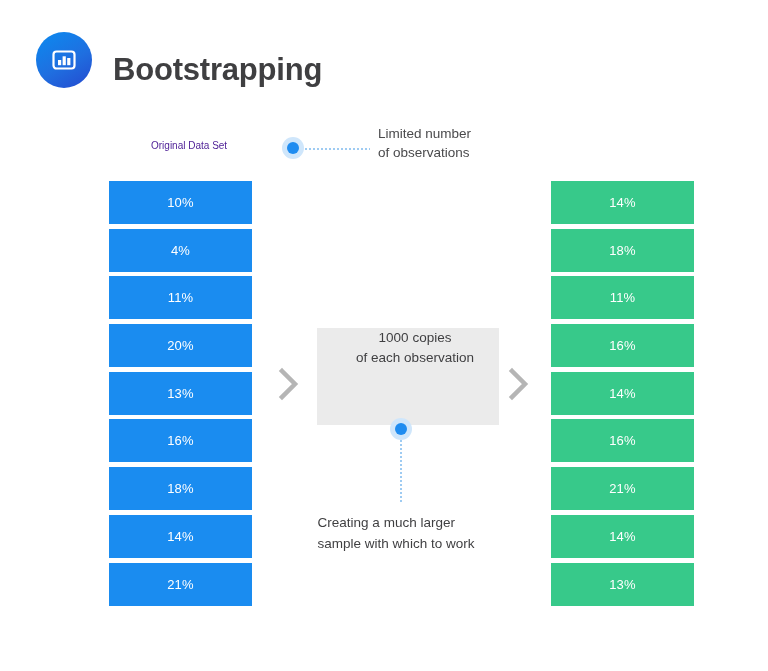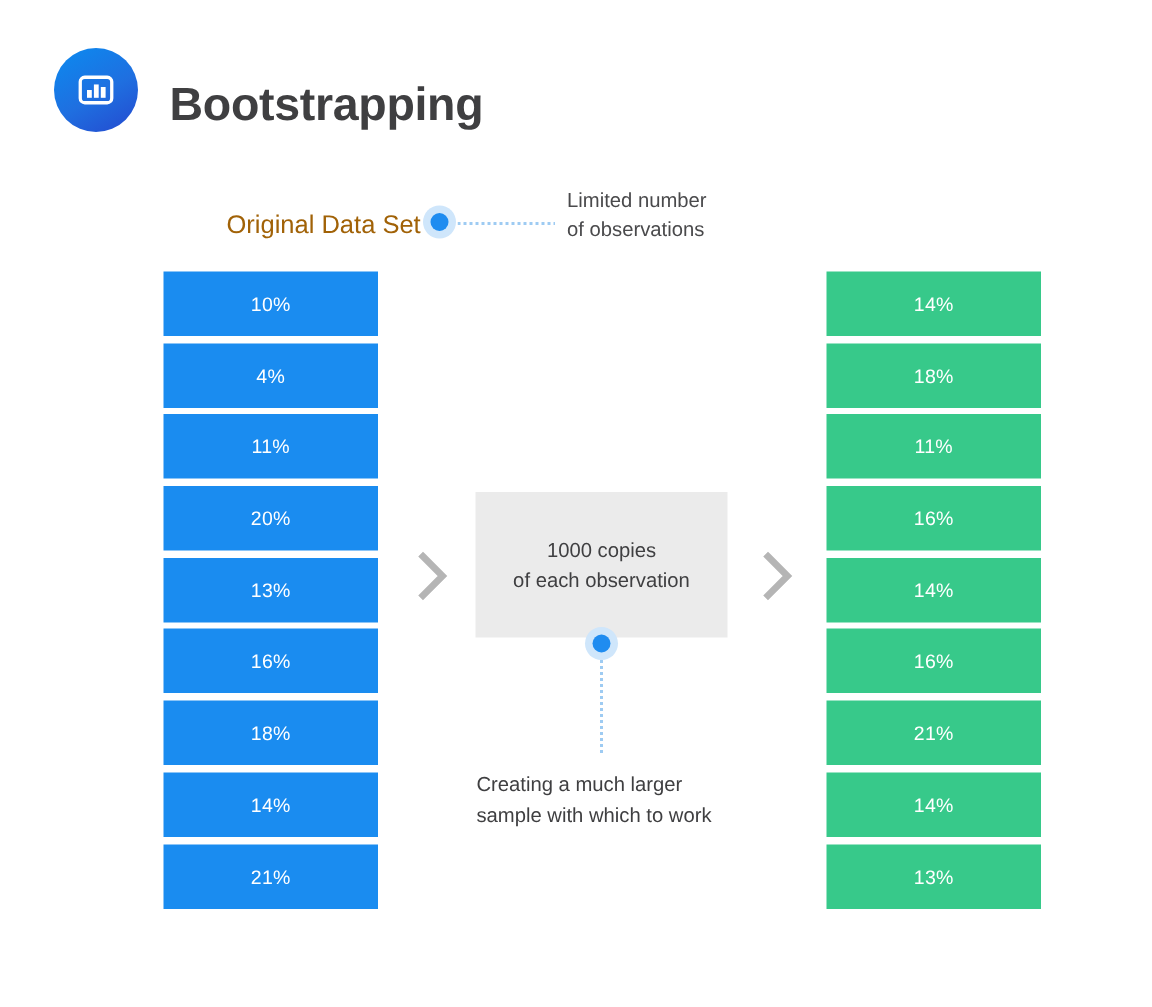--- a/index.html
+++ b/index.html
@@ -43,22 +43,22 @@
     letter-spacing: -0.2px;
     white-space: nowrap;
     margin-top: 19px;
   }
 
   
   #original-label {
     position: absolute;
     left: 151px;
     top: 140px;
-    font-size: 17px;
-    color: #a16207;
+    font-size: 10px;
+    color: #4c1d95;
     white-space: nowrap;
   }
   .node-dot {
     position: absolute;
     width: 22px;
     height: 22px;
     border-radius: 50%;
     background: #cfe6fb;
     display: flex;
     align-items: center;
@@ -120,23 +120,23 @@
 
   
   #center-box {
     position: absolute;
     left: 317px;
     top: 328px;
     width: 168px;
     height: 97px;
     background: #ebebeb;
     display: flex;
-    align-items: center;
     justify-content: center;
     text-align: center;
+    padding-left: 14px;
   }
   #center-box-text {
     font-size: 13.5px;
     line-height: 20px;
     color: #3f3f41;
     white-space: pre-line;
   }
 
   #bottom-node { left: 390px; top: 418px; }
 

